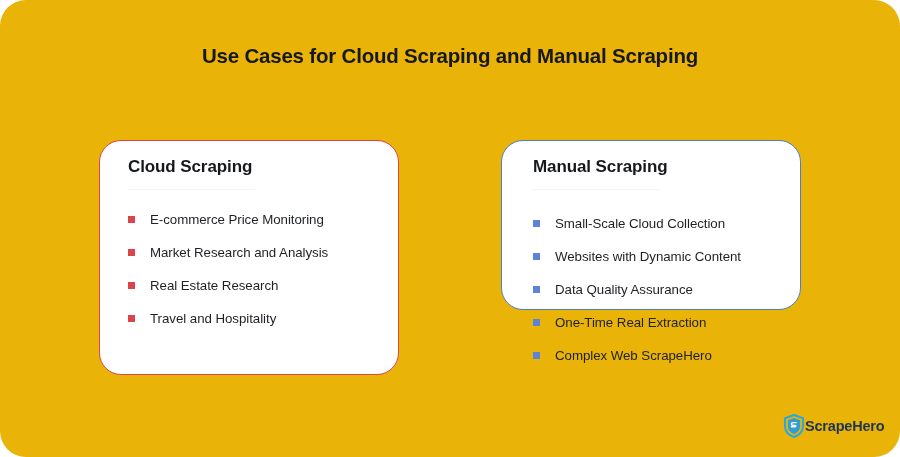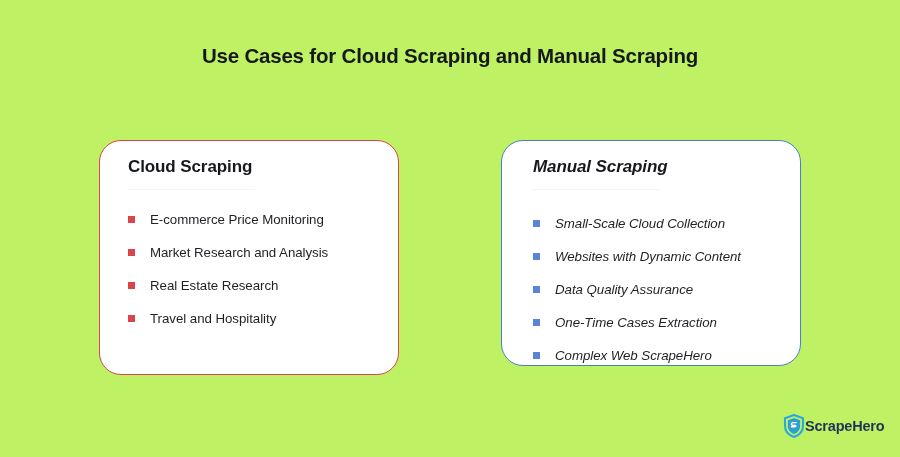--- a/index.html
+++ b/index.html
@@ -9,22 +9,23 @@
     height: 457px;
     background: #ffffff;
     font-family: "Liberation Sans", sans-serif;
     -webkit-font-smoothing: antialiased;
   }
 
   .infographic {
     position: relative;
     width: 900px;
     height: 457px;
-    background: #bef264;
+    background: #eab308;
     overflow: hidden;
+    border-radius: 26px;
   }
 
   
   .page-title {
     position: absolute;
     top: 44px;
     left: 0;
     width: 900px;
     text-align: center;
     font-size: 20.5px;
@@ -46,23 +47,22 @@
     top: 140px;
     width: 300px;
     height: 235px;
     border: 1.4px solid #d9454a;
   }
 
   .card-manual {
     left: 501px;
     top: 140px;
     width: 300px;
-    height: 226px;
+    height: 170px;
     border: 1.4px solid #4a7fc4;
-    font-style: italic;
   }
 
   .card-heading {
     position: absolute;
     left: 28px;
     top: 16px;
     font-size: 17px;
     font-weight: 600;
     letter-spacing: -0.1px;
     color: #16181c;
@@ -169,21 +169,21 @@
       <li class="use-case-item">
         <span class="bullet-square bullet-manual"></span>
         <span>Websites with Dynamic Content</span>
       </li>
       <li class="use-case-item">
         <span class="bullet-square bullet-manual"></span>
         <span>Data Quality Assurance</span>
       </li>
       <li class="use-case-item">
         <span class="bullet-square bullet-manual"></span>
-        <span>One-Time Cases Extraction</span>
+        <span>One-Time Real Extraction</span>
       </li>
       <li class="use-case-item">
         <span class="bullet-square bullet-manual"></span>
         <span>Complex Web ScrapeHero</span>
       </li>
     </ul>
   </section>
 
   <div class="brand-logo">
     <svg class="brand-shield" width="22" height="24" viewBox="0 0 22 24">

